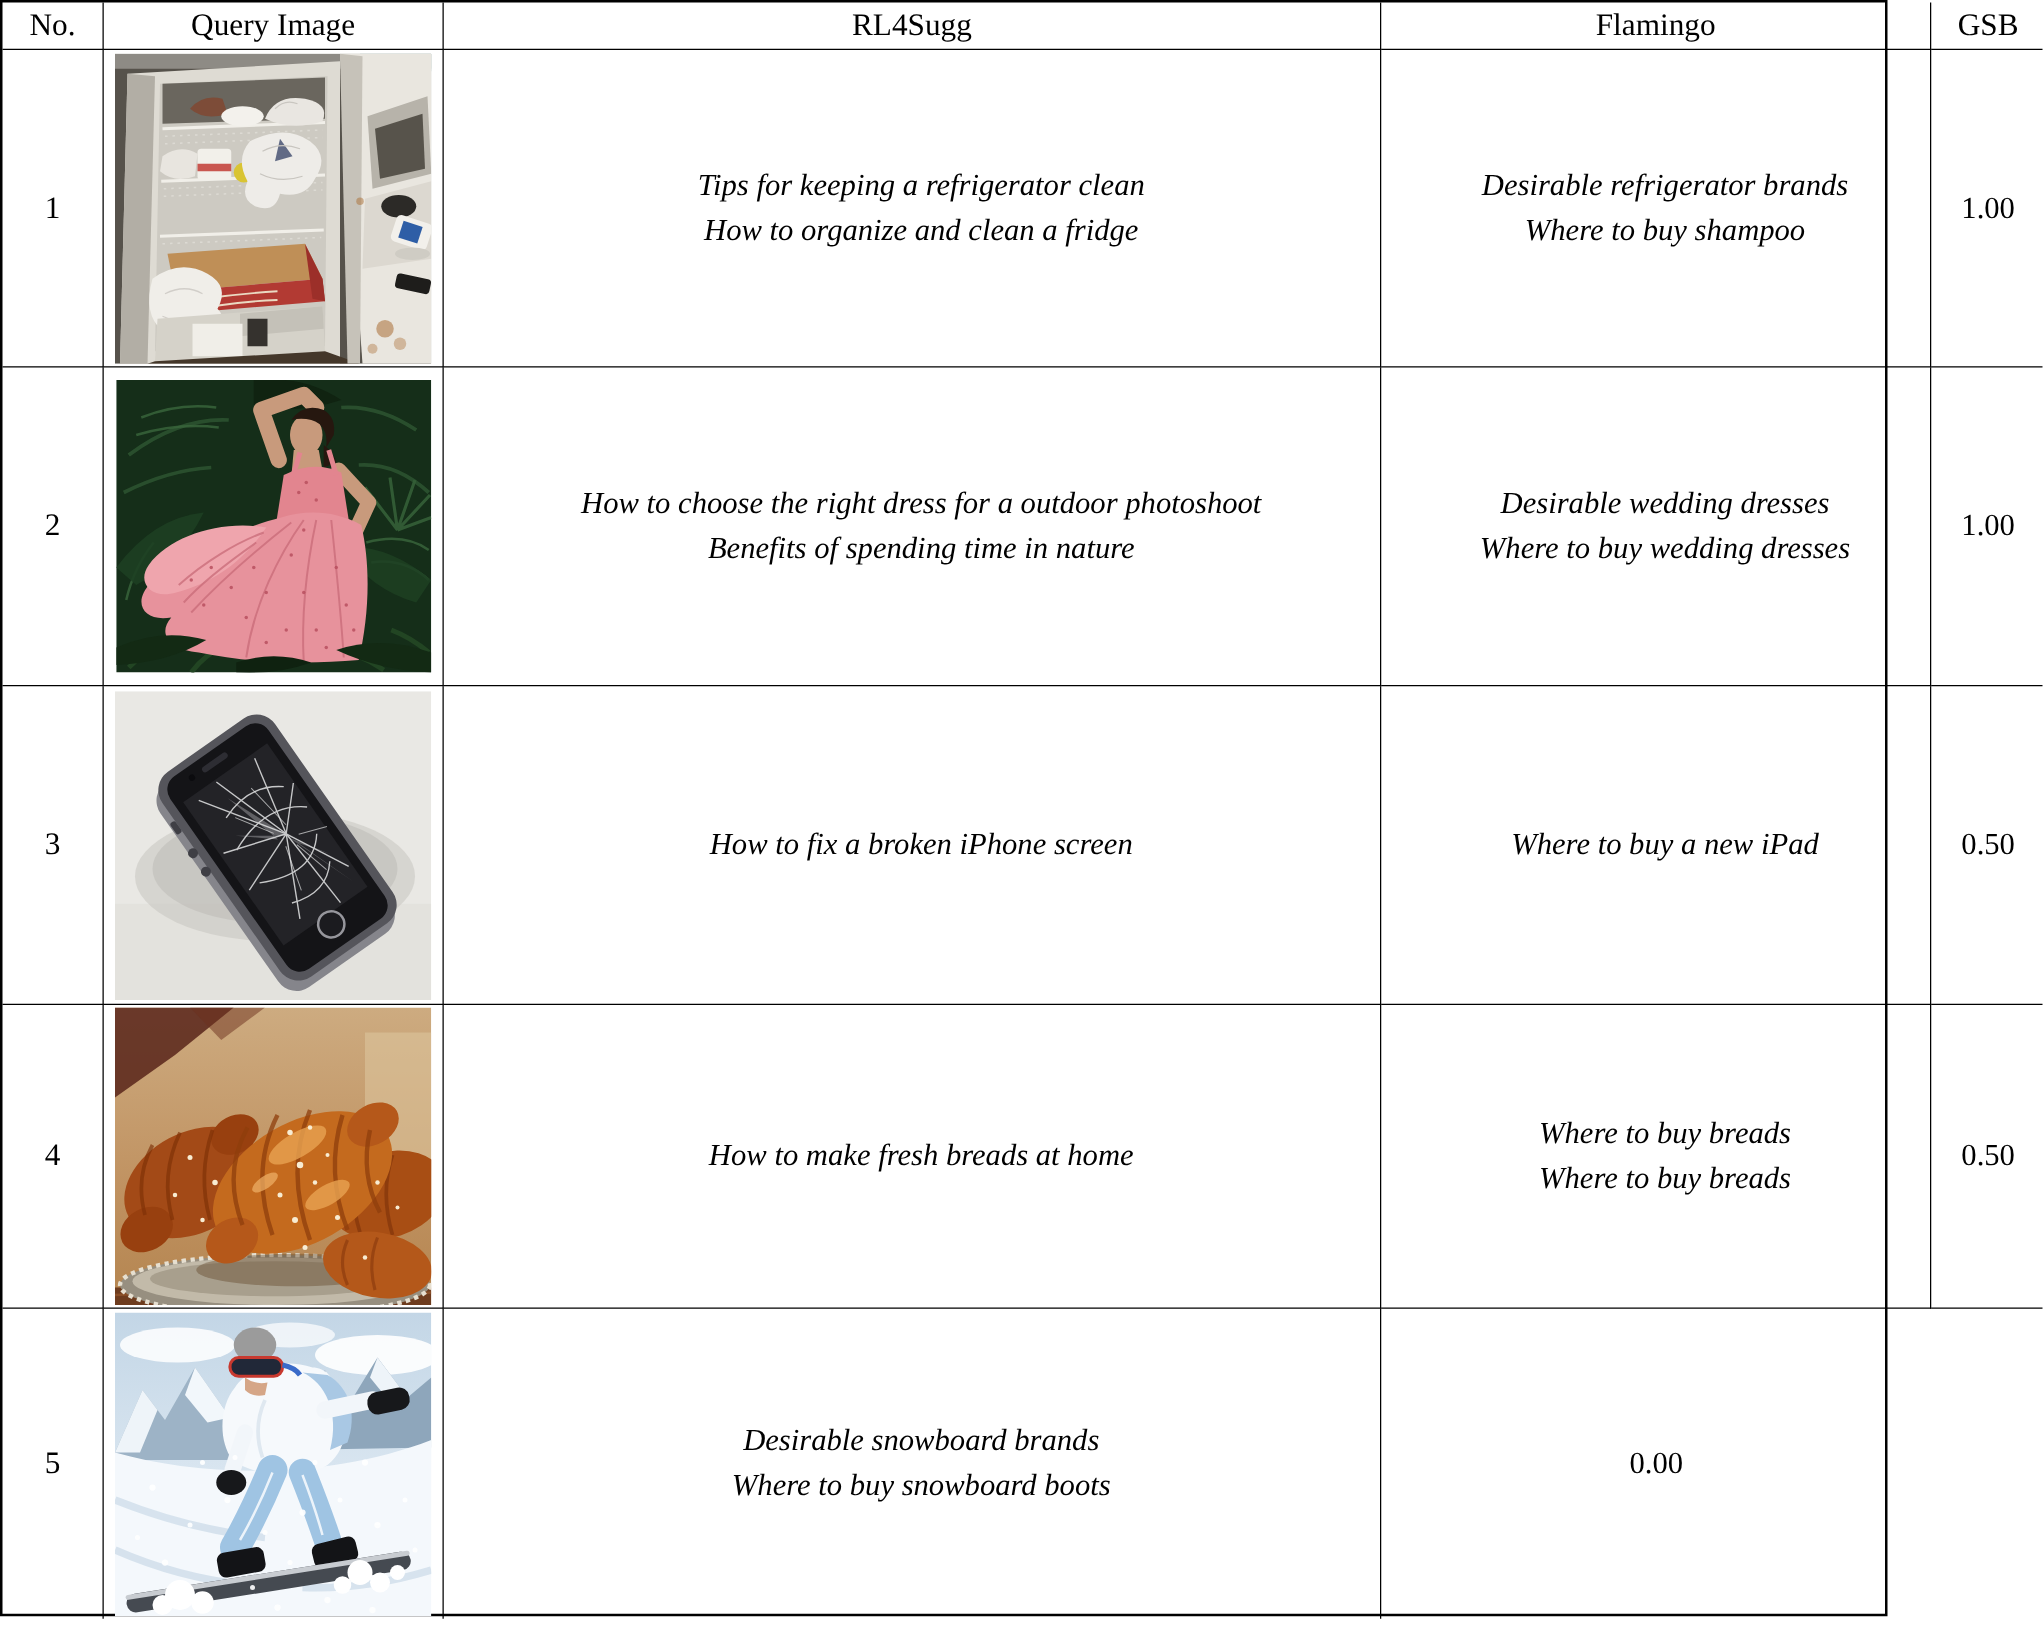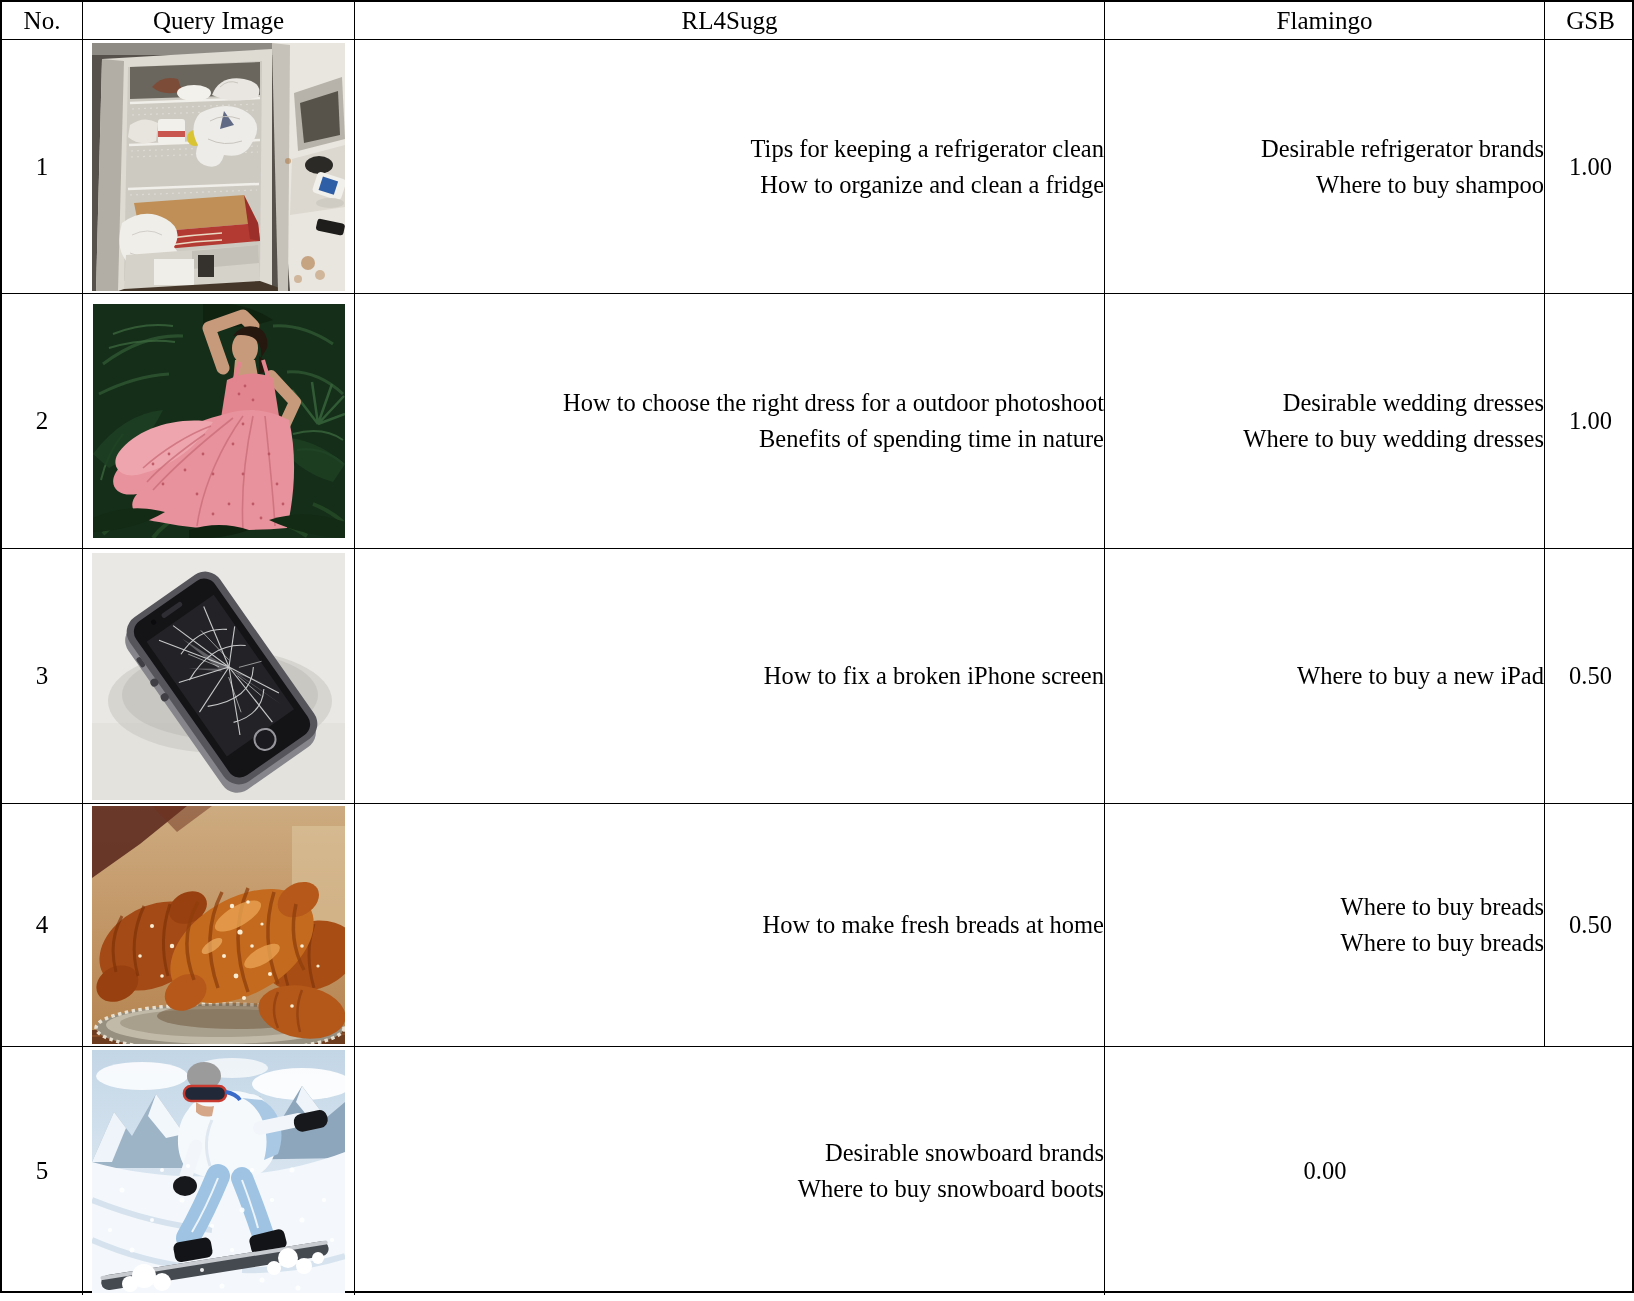--- a/index.html
+++ b/index.html
@@ -2,31 +2,31 @@
 <html><head>
 <meta charset="utf-8">
 <style>
   * { margin:0; padding:0; box-sizing:border-box; }
   html,body { background:#ffffff; }
   body { width:1634px; height:1301px; font-family:"Liberation Serif", serif; color:#000; }
   .tbl {
     display:grid;
     grid-template-columns:81px 272px 750px 440px 91px;
     grid-template-rows:38px 254px 255px 255px 243px 248px;
-    width:1634px; height:1293px;
+    width:1510px; height:1293px;
     border:2px solid #000;
   }
   .cell { border-right:1.5px solid #000; border-bottom:1.5px solid #000;
           display:flex; align-items:center; justify-content:center; overflow:hidden; }
   .cell.lastcol { border-right:none; }
   .cell.lastrow { border-bottom:none; }
   .hdr { font-size:25px; }
   .numcell { font-size:25px; }
-  .txtcell { flex-direction:column; align-items:flex-end; justify-content:center;
-             padding-left:15px; font-size:24.5px; line-height:36px; white-space:nowrap; }
+  .txtcell { flex-direction:column; align-items:center; justify-content:center;
+             padding-left:15px; font-size:24.5px; line-height:36px; white-space:nowrap;font-style:italic; }
   .gsbcell { font-size:24.5px; }
   .imgcell { padding:2px; }
   svg { display:block; }
 </style>
 </head>
 <body>
 
 <div class="tbl">
 
   <div class="cell hdr">

